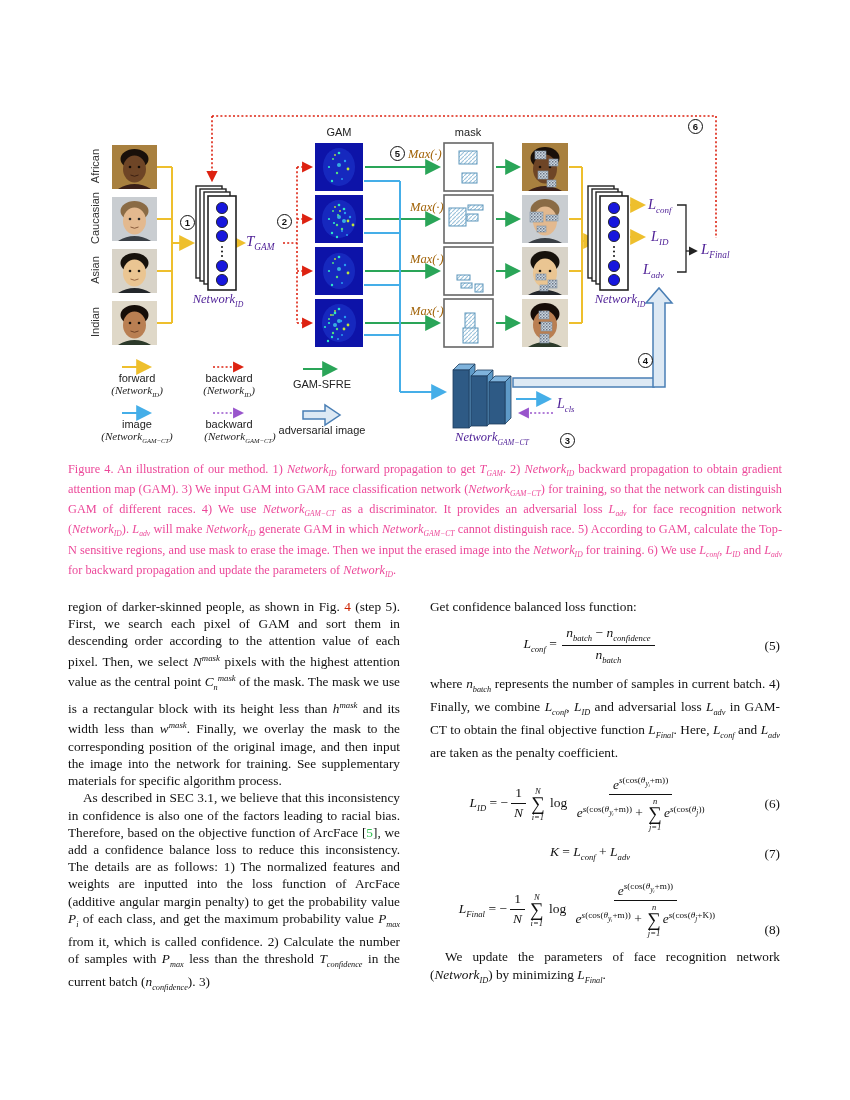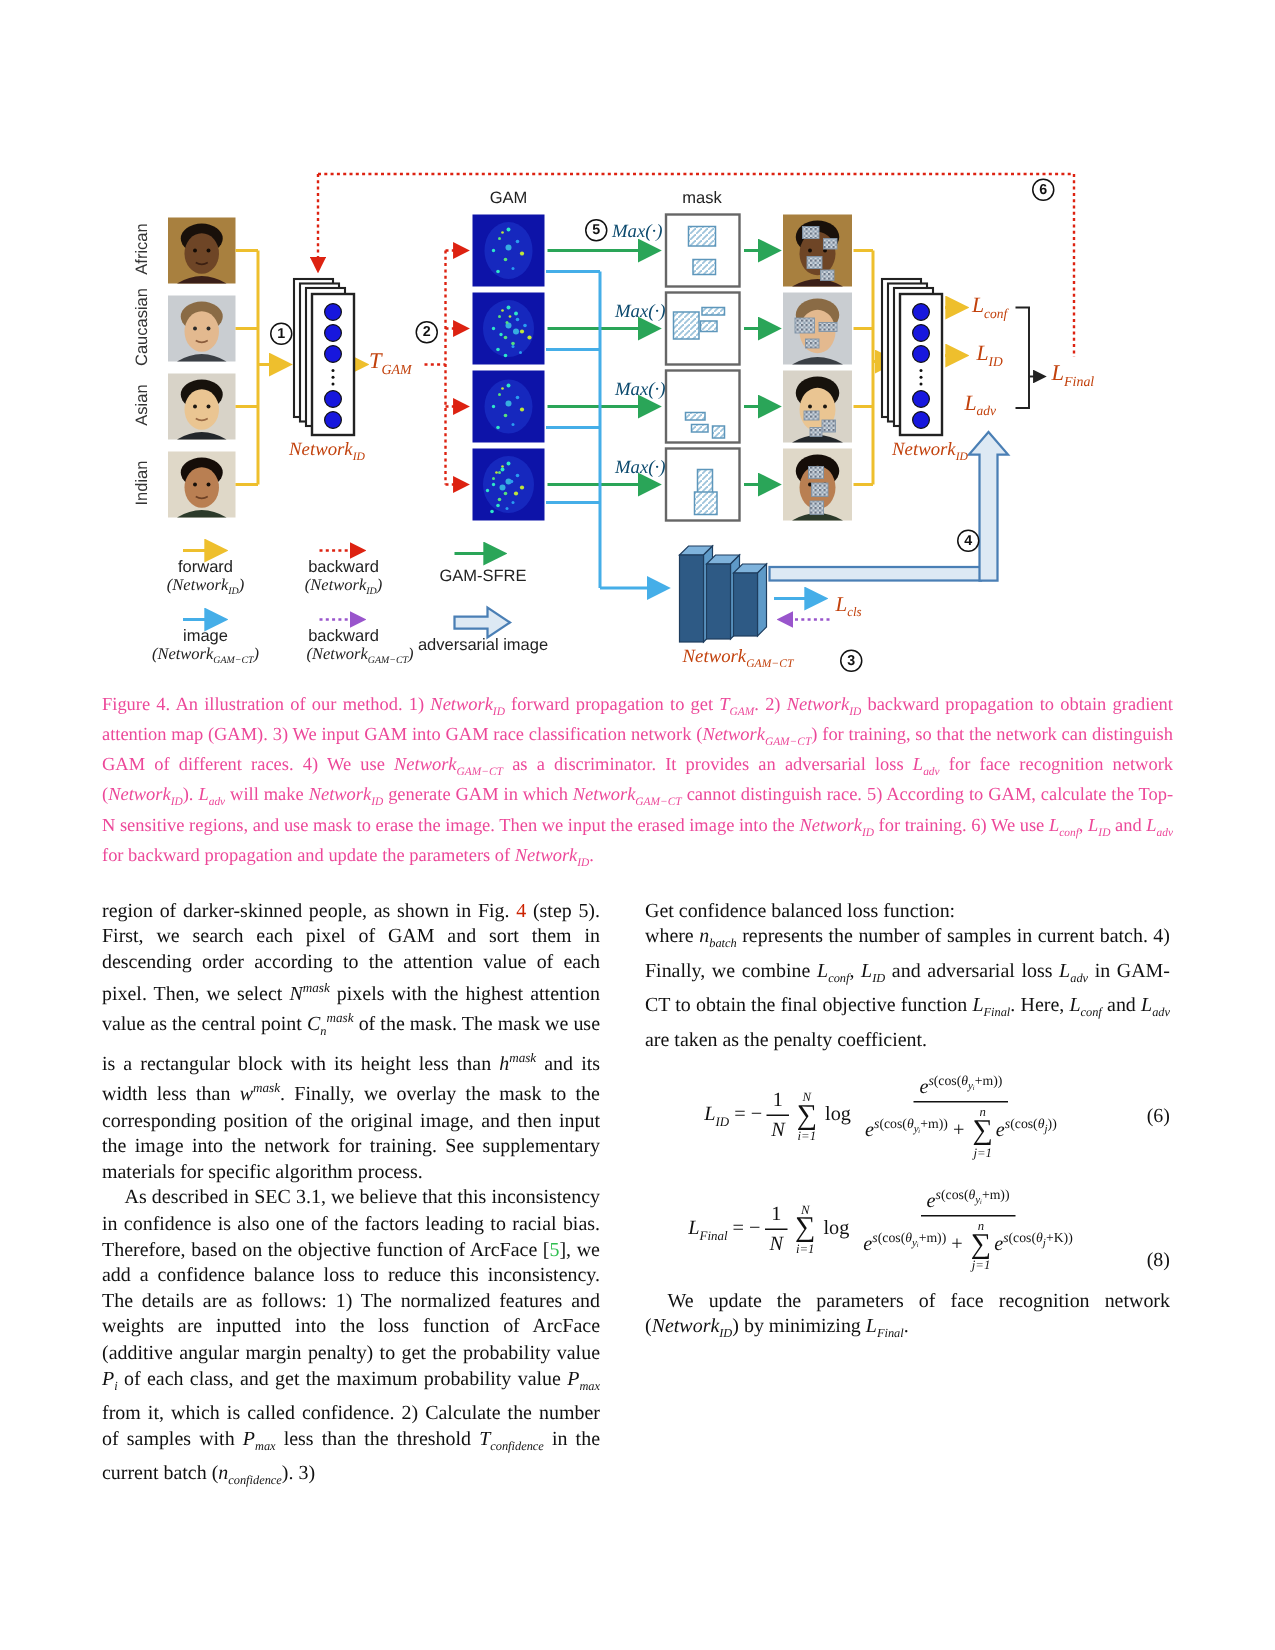--- a/index.html
+++ b/index.html
@@ -1,28 +1,28 @@
 <!DOCTYPE html>
 <html><head>
 <meta charset="utf-8">
 <style>
   html,body{margin:0;padding:0;background:#ffffff;}
   .page{position:relative;width:850px;height:1100px;background:#fff;overflow:hidden;
         font-family:"Liberation Serif",serif;color:#111;}
   .fig-svg{position:absolute;left:0;top:0;}
   
-  .flabel{position:absolute;font-family:"Liberation Serif",serif;font-style:italic;color:#c2410c;white-space:nowrap;}
+  .flabel{position:absolute;font-family:"Liberation Serif",serif;font-style:italic;color:#4c1d95;white-space:nowrap;}
   .flabel sub{font-size:62%;}
   .sanslab{position:absolute;font:11px "Liberation Sans",sans-serif;color:#222;white-space:nowrap;transform:translateX(-50%);}
   .race{position:absolute;width:70px;margin-left:-35px;text-align:center;
         font:11px "Liberation Sans",sans-serif;color:#333;transform:rotate(-90deg);}
   .circ{position:absolute;width:13px;height:13px;border:1.4px solid #111;border-radius:50%;background:#fff;
         display:flex;align-items:center;justify-content:center;
         font:bold 9.5px "Liberation Sans",sans-serif;color:#111;}
-  .maxop{position:absolute;font:italic 12.5px "Liberation Serif",serif;color:#0c4a6e;white-space:nowrap;}
+  .maxop{position:absolute;font:italic 12.5px "Liberation Serif",serif;color:#a16207;white-space:nowrap;}
   .leglab{position:absolute;font:11px "Liberation Sans",sans-serif;color:#222;text-align:center;
           transform:translateX(-50%);white-space:nowrap;}
   .legparen{position:absolute;font:italic 11px "Liberation Serif",serif;color:#222;text-align:center;
           transform:translateX(-50%);white-space:nowrap;}
   .legparen sub{font-size:60%;}
   
   .caption{position:absolute;left:68px;top:462px;width:714px;
            font:12.3px/15.7px "Liberation Serif",serif;text-align:justify;color:#ec4899;}
   .caption i{font-style:italic;}
   .caption sub, .bodytext sub{font-size:62%;font-style:italic;}
@@ -430,39 +430,50 @@
 
   <div class="caption">Figure 4.  An illustration of our method.  1) <i class="mv">Network</i><sub>ID</sub> forward propagation to get <i class="mv">T</i><sub>GAM</sub>.  2) <i class="mv">Network</i><sub>ID</sub> backward propagation to obtain gradient attention map (GAM). 3) We input GAM into GAM race classification network (<i class="mv">Network</i><sub>GAM−CT</sub>) for training, so that the network can distinguish GAM of different races. 4) We use <i class="mv">Network</i><sub>GAM−CT</sub> as a discriminator. It provides an adversarial loss <i class="mv">L</i><sub>adv</sub> for face recognition network (<i class="mv">Network</i><sub>ID</sub>). <i class="mv">L</i><sub>adv</sub> will make <i class="mv">Network</i><sub>ID</sub> generate GAM in which <i class="mv">Network</i><sub>GAM−CT</sub> cannot distinguish race. 5) According to GAM, calculate the Top-N sensitive regions, and use mask to erase the image.  Then we input the erased image into the <i class="mv">Network</i><sub>ID</sub> for training. 6) We use <i class="mv">L</i><sub>conf</sub>, <i class="mv">L</i><sub>ID</sub> and <i class="mv">L</i><sub>adv</sub> for backward propagation and update the parameters of <i class="mv">Network</i><sub>ID</sub>.</div>
 
   <div class="col colL">
     <p class="bodytext">region of darker-skinned people, as shown in Fig. <span class="ref" style="color: rgb(204, 34, 0);">4</span> (step 5).  First, we search each pixel of GAM and sort them in descending order according to the attention value of each pixel.  Then, we select <i class="mv">N</i><sup>mask</sup> pixels with the highest attention value as the central point <i class="mv">C</i><sub>n</sub><sup>mask</sup> of the mask.  The mask we use is a rectangular block with its height less than <i class="mv">h</i><sup>mask</sup> and its width less than <i class="mv">w</i><sup>mask</sup>.  Finally, we overlay the mask to the corresponding position of the original image, and then input the image into the network for training. See supplementary materials for specific algorithm process.</p>
     <p class="bodytext indent">As described in SEC 3.1, we believe that this inconsistency in confidence is also one of the factors leading to racial bias.  Therefore, based on the objective function of ArcFace [<span class="ref" style="color: rgb(47, 190, 79);">5</span>], we add a confidence balance loss to reduce this inconsistency.  The details are as follows:  1) The normalized features and weights are inputted into the loss function of ArcFace (additive angular margin penalty) to get the probability value <i class="mv">P</i><sub>i</sub> of each class, and get the maximum probability value <i class="mv">P</i><sub>max</sub> from it, which is called confidence. 2) Calculate the number of samples with <i class="mv">P</i><sub>max</sub> less than the threshold <i class="mv">T</i><sub>confidence</sub> in the current batch (<i class="mv">n</i><sub>confidence</sub>). 3)</p>
   </div>
 
   <div class="col colR">
     <p class="bodytext">Get confidence balanced loss function:</p>
+    <div class="eq">
+      <span class="eqbody"><i class="mv">L</i><sub>conf</sub> = <span class="frac">
+            <span class="fnum"><i class="mv">n</i><sub>batch</sub> − <i class="mv">n</i><sub>confidence</sub></span>
+            <span class="fden"><i class="mv">n</i><sub>batch</sub></span>
+          </span></span>
+      <span class="eqtag">(5)</span>
+    </div>
     <p class="bodytext">where <i class="mv">n</i><sub>batch</sub> represents the number of samples in current batch. 4) Finally, we combine <i class="mv">L</i><sub>conf</sub>, <i class="mv">L</i><sub>ID</sub> and adversarial loss <i class="mv">L</i><sub>adv</sub> in GAM-CT to obtain the final objective function <i class="mv">L</i><sub>Final</sub>.  Here, <i class="mv">L</i><sub>conf</sub> and <i class="mv">L</i><sub>adv</sub> are taken as the penalty coefficient.</p>
     <div class="eq" style="margin-top:14px;">
       <span class="eqbody"><i class="mv">L</i><sub>ID</sub> = −<span class="frac">
             <span class="fnum">1</span>
             <span class="fden"><i class="mv">N</i></span>
           </span><span class="bigsum">
             <span class="slim">N</span>
             <span class="sig">∑</span>
             <span class="slim">i=1</span>
           </span> log <span class="frac">
             <span class="fnum"><i class="mv">e</i><sup><i class="mv">s</i>(cos(<i class="mv">θ</i><sub>yᵢ</sub>+m))</sup></span>
             <span class="fden"><i class="mv">e</i><sup><i class="mv">s</i>(cos(<i class="mv">θ</i><sub>yᵢ</sub>+m))</sup> + <span class="bigsum">
                 <span class="slim">n</span>
                 <span class="sig">∑</span>
                 <span class="slim">j=1</span>
               </span><i class="mv">e</i><sup><i class="mv">s</i>(cos(<i class="mv">θ</i><sub>j</sub>))</sup></span>
           </span></span>
       <span class="eqtag">(6)</span>
     </div>
+    <div class="eq" style="margin-top:12px;">
+      <span class="eqbody"><i class="mv">K</i> = <i class="mv">L</i><sub>conf</sub> + <i class="mv">L</i><sub>adv</sub></span>
+      <span class="eqtag">(7)</span>
+    </div>
     <div class="eq eq-bottom" style="margin-top:18px;">
       <span class="eqbody"><i class="mv">L</i><sub>Final</sub> = −<span class="frac">
             <span class="fnum">1</span>
             <span class="fden"><i class="mv">N</i></span>
           </span><span class="bigsum">
             <span class="slim">N</span>
             <span class="sig">∑</span>
             <span class="slim">i=1</span>
           </span> log <span class="frac">
             <span class="fnum"><i class="mv">e</i><sup><i class="mv">s</i>(cos(<i class="mv">θ</i><sub>yᵢ</sub>+m))</sup></span>

